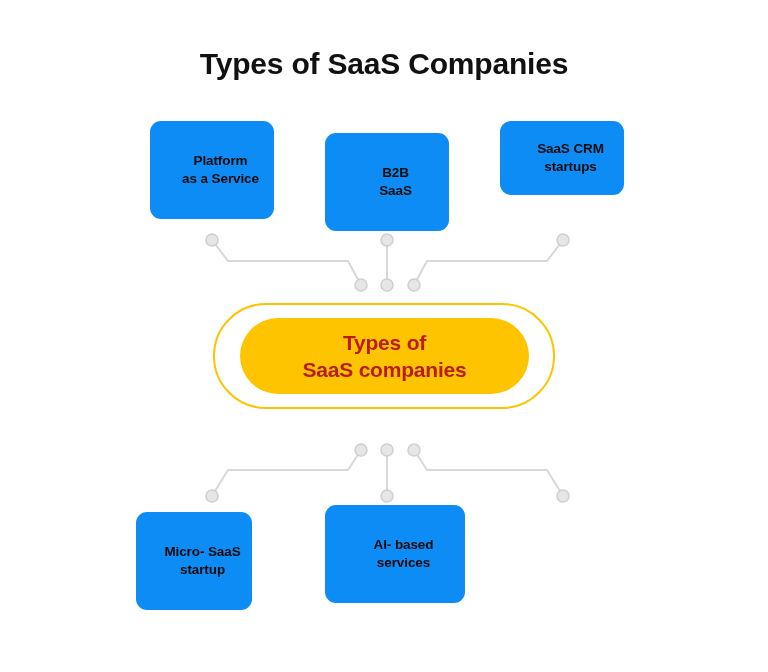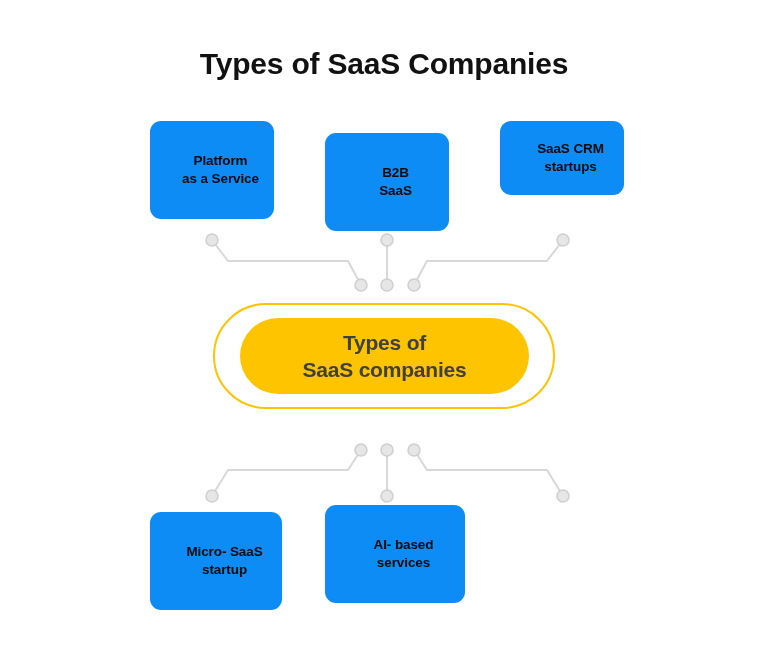--- a/index.html
+++ b/index.html
@@ -87,21 +87,21 @@
     border-radius: 38px;
     display: flex;
     align-items: center;
     justify-content: center;
     text-align: center;
     box-sizing: border-box;
   }
   #center-node-label {
     font-size: 21px;
     font-weight: bold;
-    color: #404040;
+    color: #b91c1c;
     line-height: 1.3;
     white-space: pre-line;
     letter-spacing: -0.2px;
   }
 </style>
 </head>
 <body>
 
 <div id="diagram-canvas">
 
@@ -142,21 +142,21 @@
     <div class="node-label">SaaS CRM
 startups</div>
   </div>
 
   <div id="center-node-ring"></div>
   <div id="center-node">
     <div id="center-node-label">Types of
 SaaS companies</div>
   </div>
 
-  <div class="node-box blue" style="left:150px; top:512px; width:132px; height:98px;">
+  <div class="node-box blue" style="left:136px; top:512px; width:116px; height:98px;">
     <div class="node-label">Micro- SaaS
 startup</div>
   </div>
 
   <div class="node-box blue" style="left:325px; top:505px; width:140px; height:98px;">
     <div class="node-label">AI- based
 services</div>
   </div>
 
 

